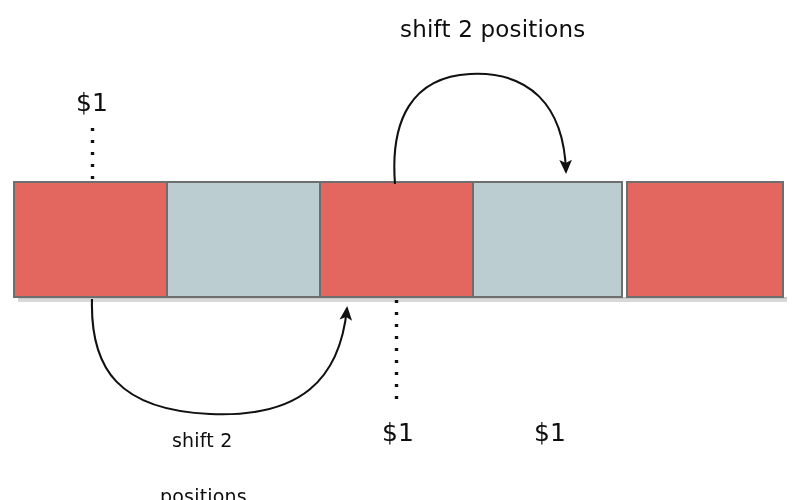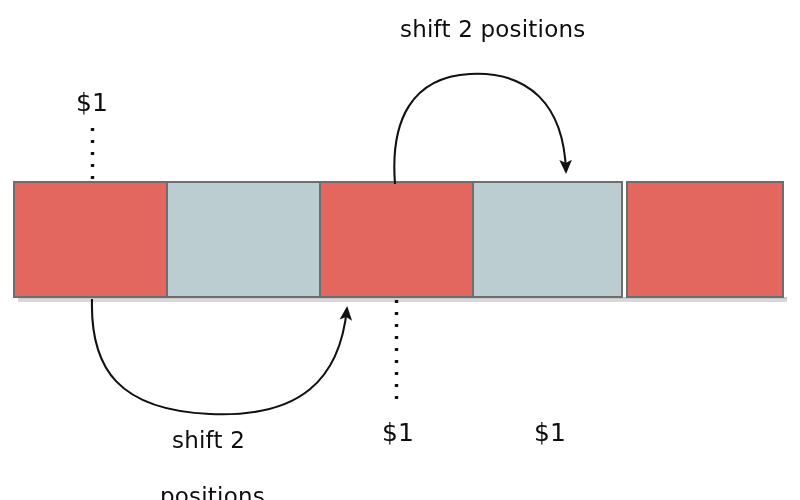--- a/index.html
+++ b/index.html
@@ -36,21 +36,21 @@
   }
   .label-money {
     font-size: 25px;
     font-weight: 400;
   }
   .label-shift {
     font-size: 23px;
     font-weight: 400;
   }
   .label-shift-bottom {
-    font-size: 23px;
+    font-size: 19px;
     font-weight: 400;
     text-align: right;
     line-height: 37px;
   }
 </style>
 </head>
 <body>
 
 <div id="stage">
 

